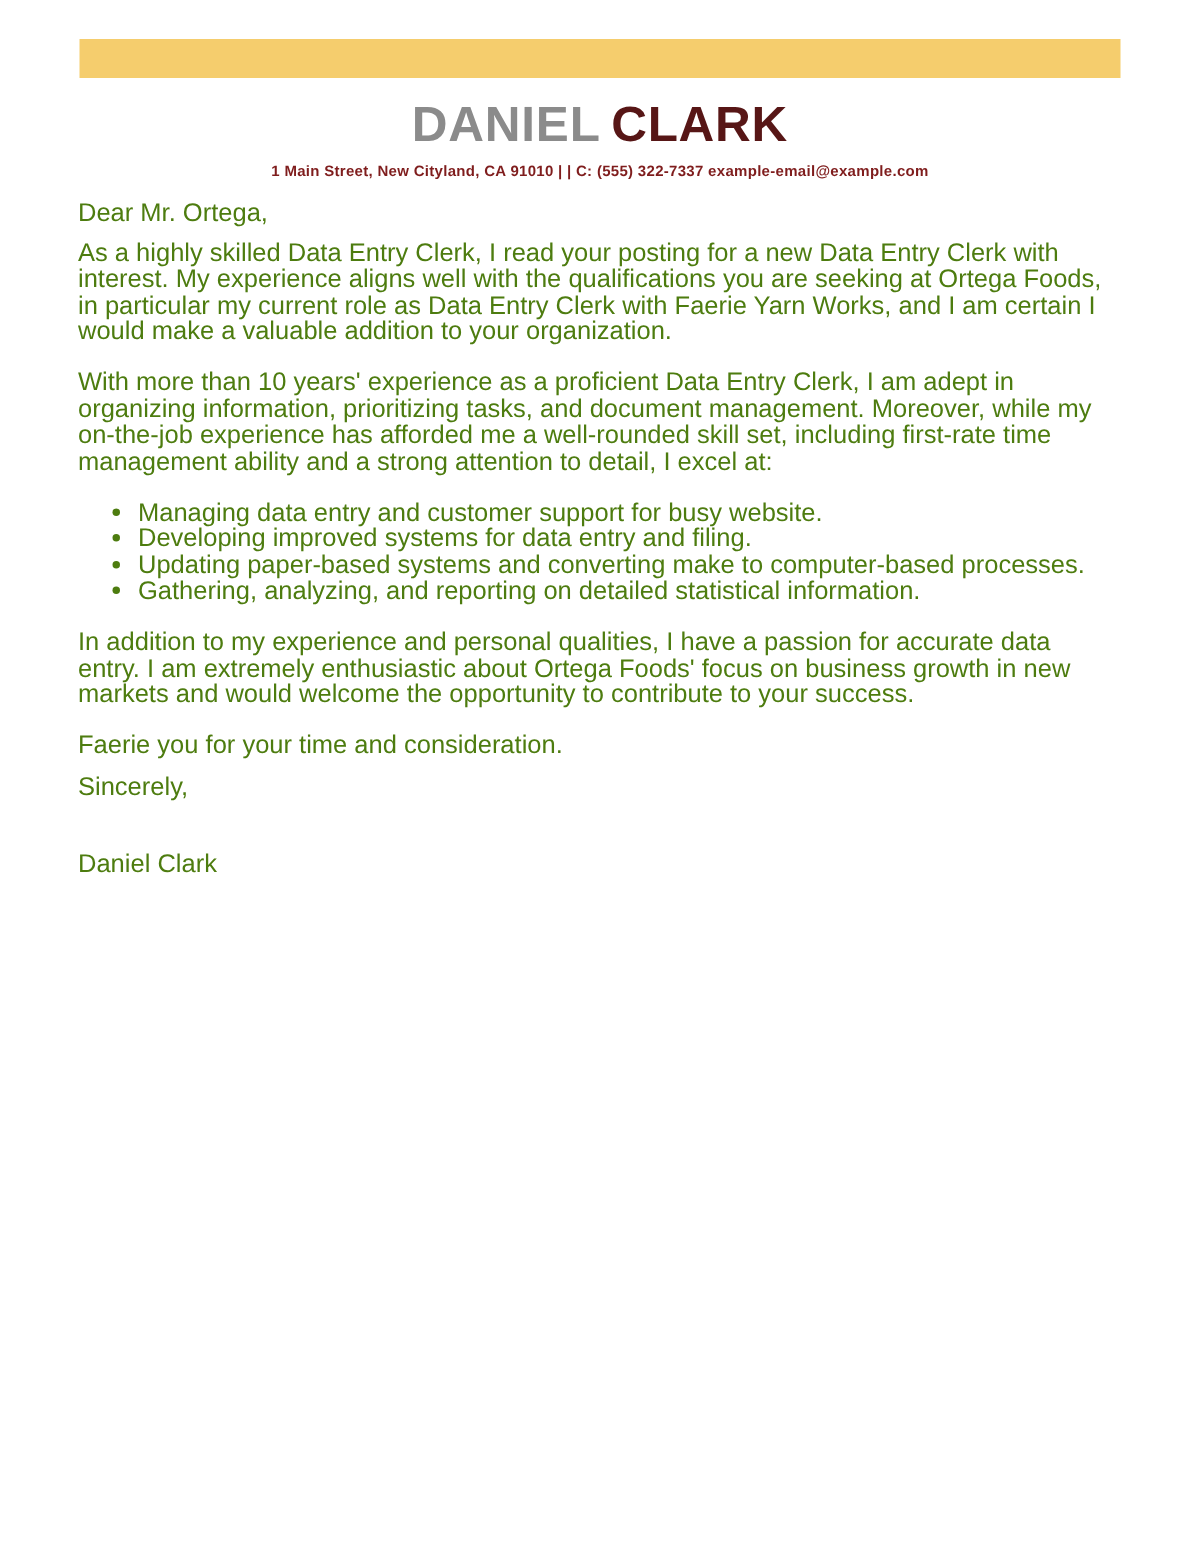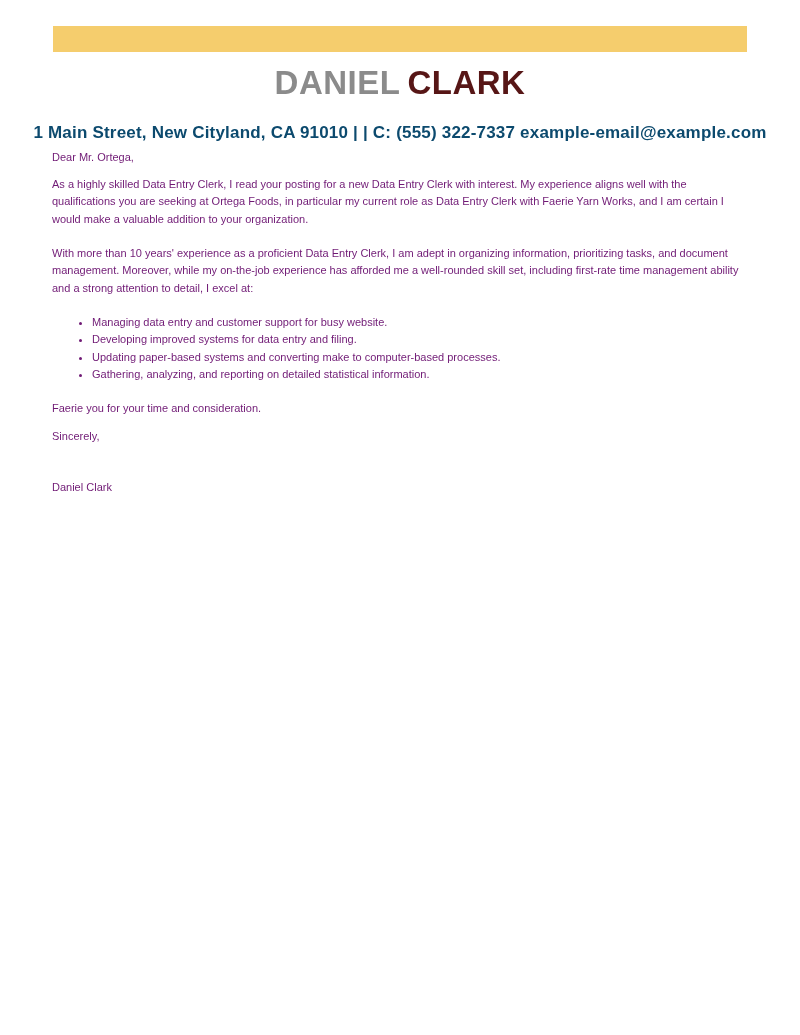--- a/index.html
+++ b/index.html
@@ -36,35 +36,34 @@
   .name {
     margin: 0;
     font-size: 33px;
     font-weight: bold;
     letter-spacing: 0.5px;
     line-height: 38px;
   }
   .name .first { color: #8b8b8b; margin-right: 7px; }
   .name .last  { color: #571616; }
   .contact {
-    margin-top: 21px;
-    font-size: 17px;
+    margin-top: 7px;
+    font-size: 10px;
     font-weight: bold;
-    color: #0c4a6e;
+    color: #7f1d1d;
     letter-spacing: 0.2px;
   }
   .letter {
     position: absolute;
     top: 133px;
     left: 52px;
     width: 694px;
-    font-size: 11px;
+    font-size: 17px;
     line-height: 17.5px;
-    color: #701a75;
-    margin-top: 16px;
+    color: #4d7c0f;
   }
   .letter p { margin: 0 0 16.5px 0; }
   .letter p.salutation { margin-bottom: 9px; }
   .letter ul {
     margin: 0 0 16.5px 0;
     padding: 0 0 0 40px;
     list-style: disc;
   }
   .letter li { margin: 0; line-height: 17.5px; }
   .letter p.thanks { margin-bottom: 10px; }
@@ -93,20 +92,21 @@
 
     <p>With more than 10 years' experience as a proficient Data Entry Clerk, I am adept in organizing information, prioritizing tasks, and document management. Moreover, while my on-the-job experience has afforded me a well-rounded skill set, including first-rate time management ability and a strong attention to detail, I excel at:</p>
 
     <ul>
       <li>Managing data entry and customer support for busy website.</li>
       <li>Developing improved systems for data entry and filing.</li>
       <li>Updating paper-based systems and converting make to computer-based processes.</li>
       <li>Gathering, analyzing, and reporting on detailed statistical information.</li>
     </ul>
 
+    <p>In addition to my experience and personal qualities, I have a passion for accurate data entry. I am extremely enthusiastic about Ortega Foods' focus on business growth in new markets and would welcome the opportunity to contribute to your success.</p>
 
 
     <p class="thanks">Faerie you for your time and consideration.</p>
 
     <p class="signoff">Sincerely,</p>
 
     <p class="signature">Daniel Clark</p>
 
   </main>
 

